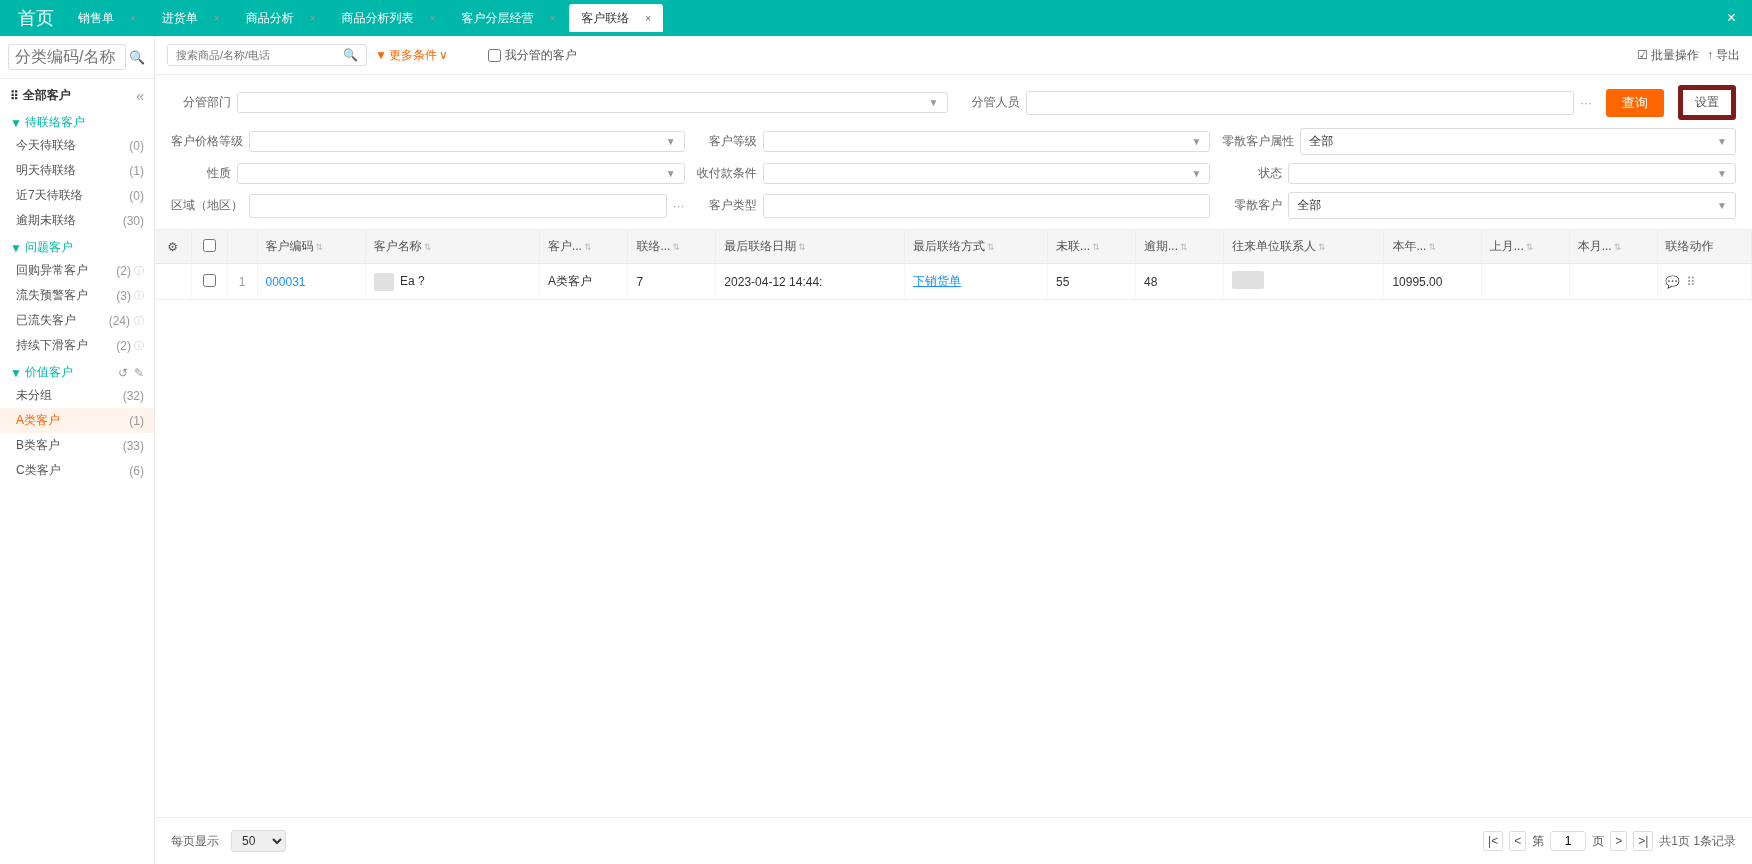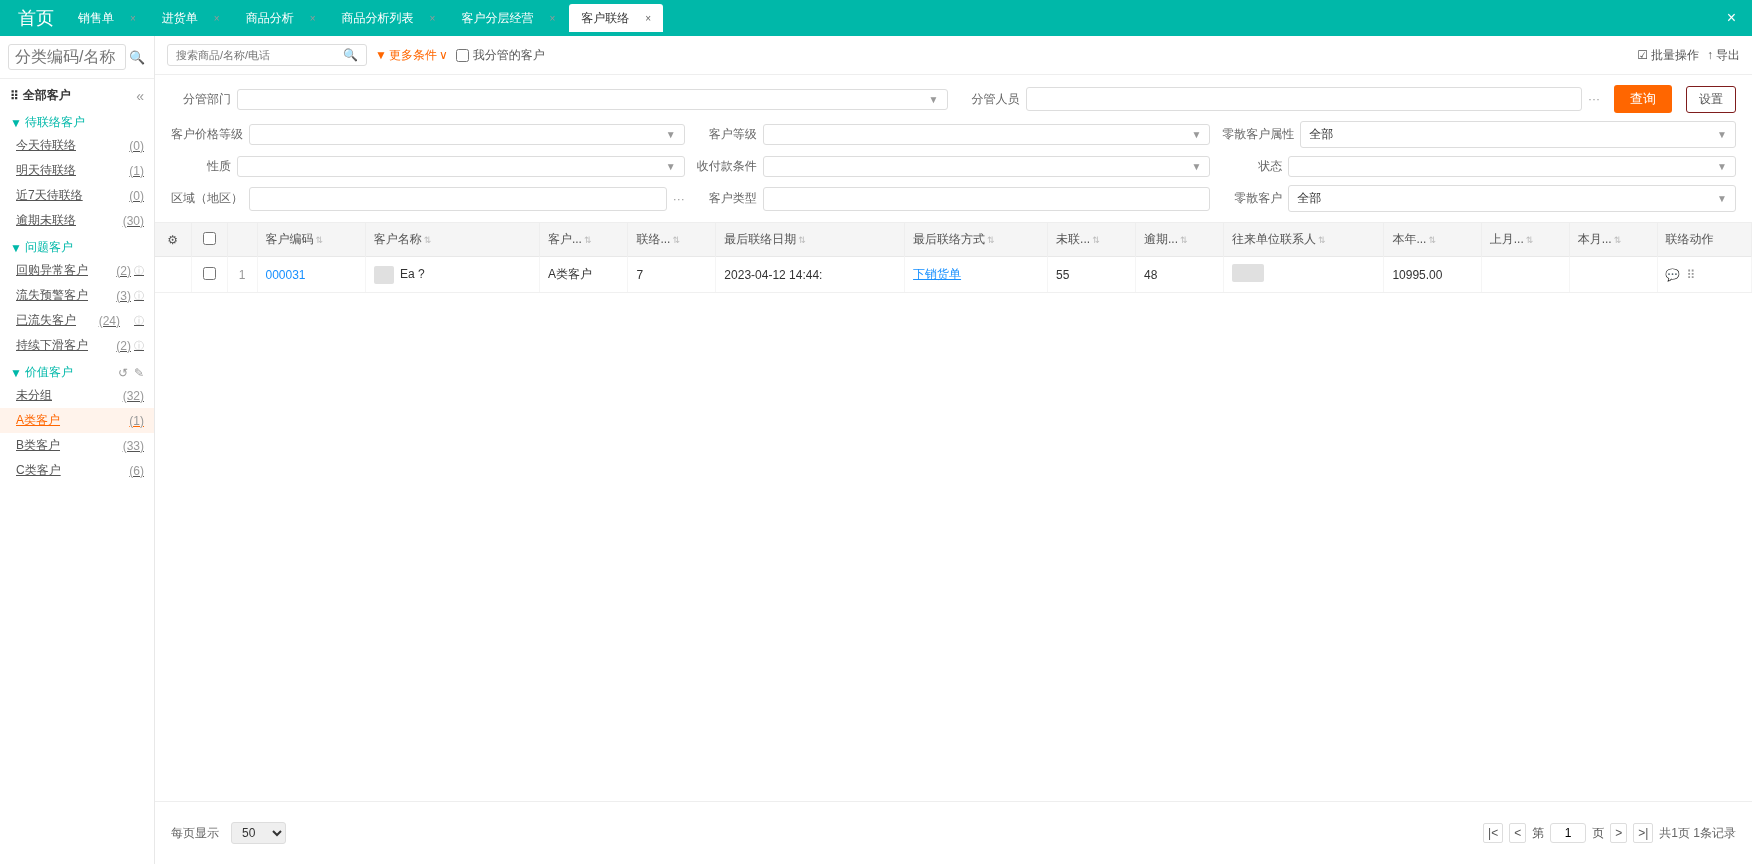--- a/index.html
+++ b/index.html
@@ -89,21 +89,20 @@
       align-items: center;
       gap: 3px;
     }
     .sidebar-item {
       padding: 4px 10px 4px 16px;
       color: #555;
       cursor: pointer;
       display: flex;
       align-items: center;
       justify-content: space-between;
-      text-decoration: underline;
     }
     .sidebar-item.active { background: #fff3eb; color: #f60; }
     .sidebar-item .item-count { color: #999; }
     .sidebar-item .item-icon { color: #ccc; font-size: 10px; }
 
     
     .content {
       flex: 1;
       display: flex;
       flex-direction: column;
@@ -137,20 +136,21 @@
       display: flex;
       align-items: center;
       gap: 2px;
     }
     .filter-checkbox-label {
       display: flex;
       align-items: center;
       gap: 4px;
       color: #555;
       cursor: pointer;
+      margin-left: 32px;
     }
     .filter-spacer { flex: 1; }
     .batch-btn {
       color: #555;
       cursor: pointer;
       display: flex;
       align-items: center;
       gap: 3px;
     }
     .export-btn {
@@ -210,21 +210,21 @@
       border: none;
       border-radius: 3px;
       padding: 5px 16px;
       cursor: pointer;
       font-size: 13px;
       margin-left: 8px;
     }
     .settings-btn {
       background: #fff;
       color: #555;
-      border: 1px solid #7f1d1d;
+      border: 5px solid #7f1d1d;
       border-radius: 3px;
       padding: 4px 12px;
       cursor: pointer;
       margin-left: 8px;
     }
 
     
     .table-area {
       flex: 1;
       overflow: auto;
@@ -262,21 +262,21 @@
     .gear-col { width: 36px; text-align: center; }
     .check-col { width: 36px; text-align: center; }
     .num-col { width: 30px; text-align: center; color: #999; }
     .link-text { color: #1890ff; cursor: pointer; text-decoration: underline; }
     .action-icons { display: flex; align-items: center; gap: 6px; color: #999; cursor: pointer; }
 
     
     .table-footer {
       background: #fff;
       border-top: 1px solid #eee;
-      padding: 20px 16px;
+      padding: 12px 16px;
       display: flex;
       align-items: center;
       gap: 12px;
     }
     .page-size-label { color: #666; }
     .page-size-select {
       border: 1px solid #ddd;
       border-radius: 3px;
       padding: 2px 6px;
       color: #333;
@@ -387,21 +387,21 @@
     </div>
     <div class="sidebar-item">
       <span>流失预警客户</span>
       <span style="display:flex;align-items:center;gap:3px;">
         <span class="item-count">(3)</span>
         <span class="item-icon">ⓘ</span>
       </span>
     </div>
     <div class="sidebar-item">
       <span>已流失客户</span>
-      <span style="display:flex;align-items:center;gap:14px;">
+      <span style="display:flex;align-items:center;gap:4px;">
         <span class="item-count">(24)</span>
         <span class="item-icon">ⓘ</span>
       </span>
     </div>
     <div class="sidebar-item">
       <span>持续下滑客户</span>
       <span style="display:flex;align-items:center;gap:3px;">
         <span class="item-count">(2)</span>
         <span class="item-icon">ⓘ</span>
       </span>

